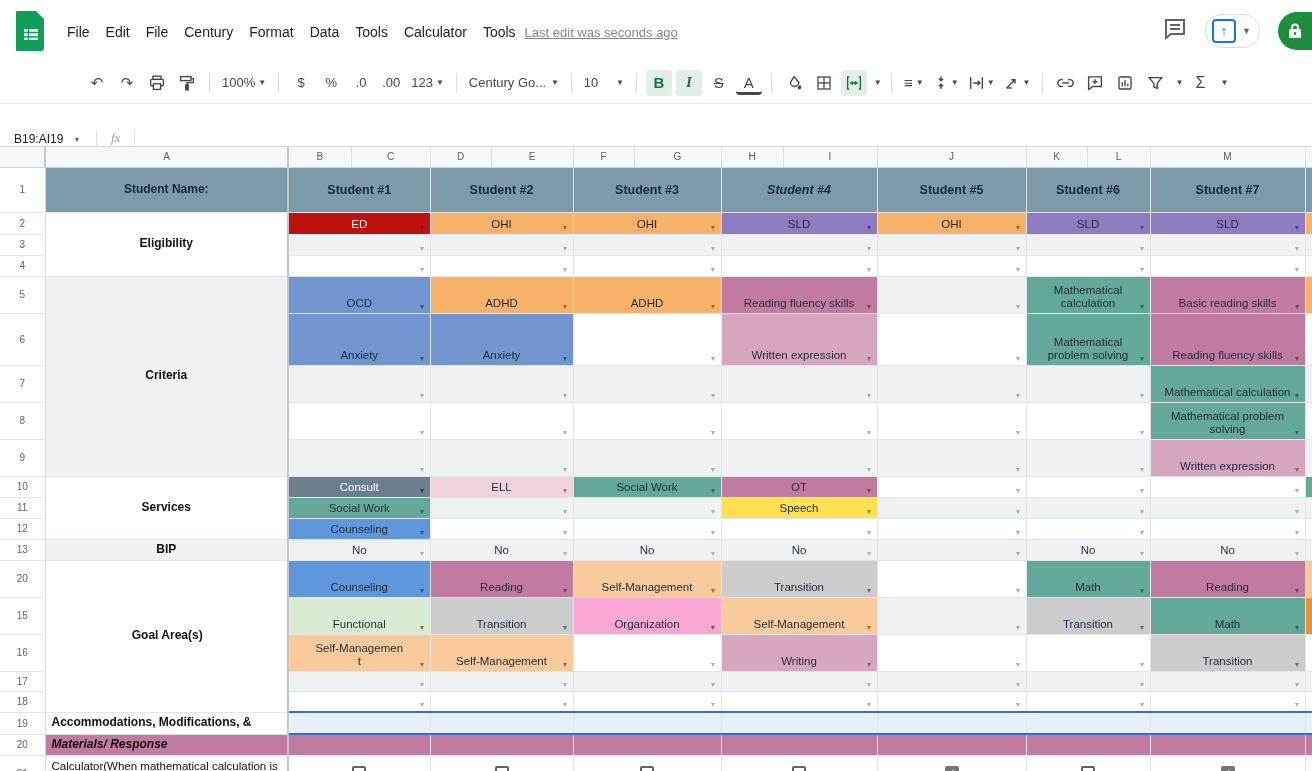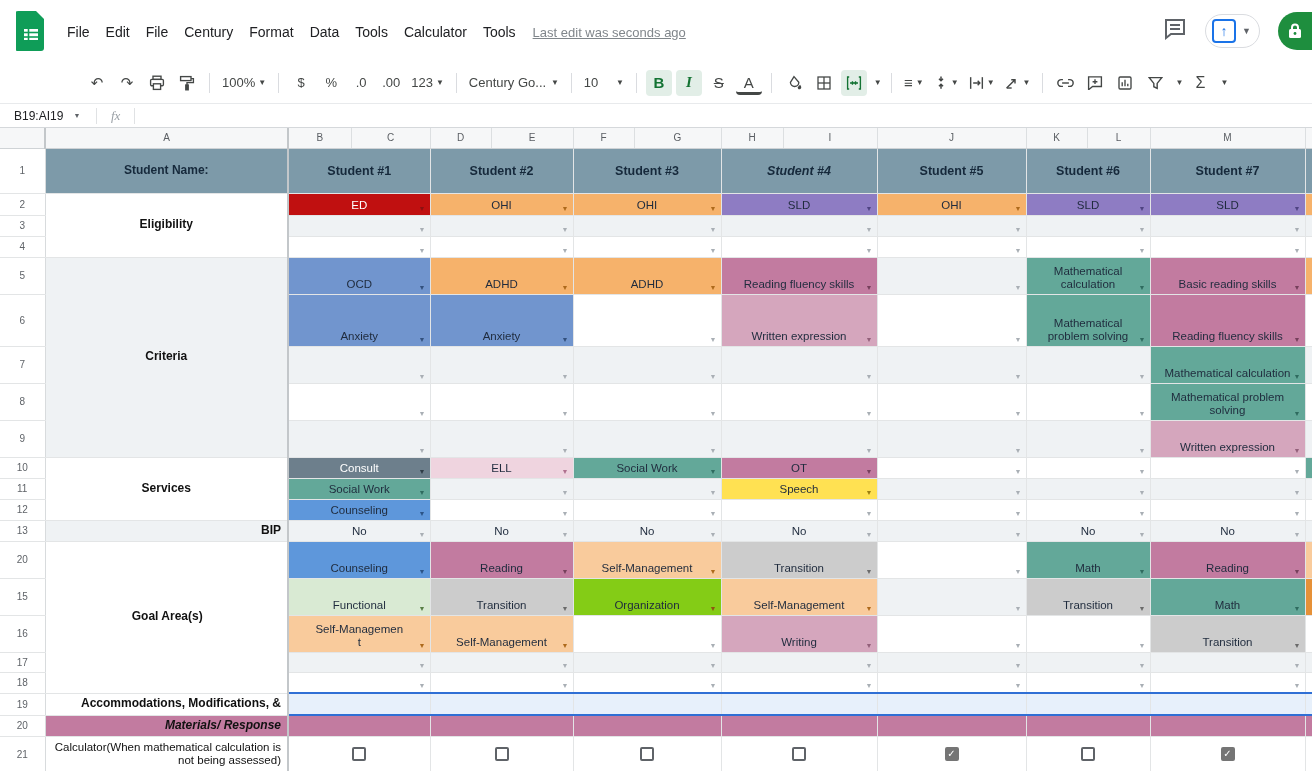--- a/index.html
+++ b/index.html
@@ -6,46 +6,46 @@
   html,body { width:1312px; height:771px; overflow:hidden; background:#fff;
     font-family:"Liberation Sans", sans-serif; }
   .appbar { height:62px; display:flex; align-items:center; padding:0 12px 0 16px; background:#fff; }
   .logo { width:30px; height:40px; margin-right:14px; flex:0 0 auto; }
   .title-wrap { display:flex; flex-direction:column; justify-content:center; }
   .title-row { display:flex; align-items:center; gap:14px; }
   .doc-title { font-size:18px; color:#202124; }
   .tiny-icon { color:#5f6368; font-size:16px; line-height:1; display:flex; align-items:center; }
   .menu-row { display:flex; align-items:center; gap:2px; margin-top:2px; }
   .menu-item { font-size:14px; color:#202124; padding:1px 7px; border-radius:4px; cursor:default; }
-  .last-edit { font-size:13px; color:#80868b; text-decoration:underline; margin-left:8px; white-space:nowrap; }
+  .last-edit { font-size:13px; color:#80868b; text-decoration:underline; margin-left:0; white-space:nowrap; }
   .appbar-right { margin-left:auto; display:flex; align-items:center; gap:18px; }
   .present-pill { display:flex; align-items:center; gap:6px; border:1px solid #dadce0; border-radius:18px; padding:4px 8px 4px 6px; background:#fff; }
   .present-box { width:24px; height:24px; border:2px solid #1a73e8; border-radius:4px; display:flex; align-items:center; justify-content:center; color:#1a73e8; font-weight:bold; font-size:14px; }
   .caret { color:#5f6368; font-size:9px; }
   .share-btn { width:34px; height:38px; background:#1e8e3e; border-radius:19px 0 0 19px; display:flex; align-items:center; justify-content:center; margin-right:-12px; }
   .toolbar { height:42px; display:flex; align-items:center; padding-left:84px; gap:4px; border-bottom:1px solid #e8eaec; }
   .tbtn { min-width:26px; height:26px; display:flex; align-items:center; justify-content:center; border-radius:4px; color:#444746; font-size:15px; padding:0 3px; }
   .tbtn svg { display:block; }
   .tb-label { font-size:13px; color:#444746; }
   .tb-sep { width:1px; height:20px; background:#dadce0; margin:0 5px; }
   .active-green { background:#e2eee7; color:#137333; font-weight:bold; }
   .drop { font-size:8px; color:#444746; margin-left:3px; }
-  .formula-bar { height:24px; display:flex; align-items:center; border-bottom:1px solid #d5d8db; }
+  .formula-bar { height:24px; display:flex; align-items:flex-end; border-bottom:1px solid #d5d8db;margin-top:19px; }
   .name-box { width:96px; padding-left:14px; font-size:12px; color:#202124; display:flex; align-items:center; gap:10px; }
   .fx { font-style:italic; font-family:"Liberation Serif", serif; color:#9aa0a6; font-size:13px; padding:0 14px; }
   .fb-sep { width:1px; height:16px; background:#e0e2e4; }
   table { border-collapse:collapse; table-layout:fixed; width:1312px; }
   td, th { overflow:hidden; }
   .ch { background:#f6f7f8; font-size:10px; font-weight:normal; color:#5a5e63; text-align:center; vertical-align:middle; border-right:1px solid #dcdfe1; border-bottom:1px solid #cfd3d6; }
   .rh { background:#fff; font-size:10px; color:#5f6368; text-align:center; vertical-align:middle; border-right:1px solid #d8dbdd; border-bottom:1px solid #e3e5e6; }
   .freeze { border-right:2px solid #c3c7ca !important; }
   .cell { position:relative; text-align:center; vertical-align:bottom; font-size:11.5px; color:#1f2b3d; padding:1px 13px 3px; line-height:1.12; white-space:pre-line; border-right:1px solid #e3e5e6; border-bottom:1px solid #e3e5e6; }
   .hd { vertical-align:middle; font-weight:bold; font-size:12.5px; color:#16293b; padding-bottom:1px; }
   .al { vertical-align:middle; text-align:center; font-weight:bold; font-size:12px; color:#111; padding:1px 6px; line-height:1.15; border-right:1px solid #e3e5e6; border-bottom:1px solid #e3e5e6; }
-  .ar-r { text-align:right; }
+  .ar-r { text-align:left; }
   .it { font-style:italic; }
   .nb { font-weight:normal; font-size:11.5px; }
   .arrw { position:absolute; right:4px; bottom:3px; font-size:7px; line-height:1; }
   .sliver { border-bottom:1px solid #e3e5e6; }
   .sel { border-top:2px solid #2f6fd5 !important; border-bottom:2px solid #2f6fd5 !important; }
   .sel-first { border-left:2px solid #2f6fd5 !important; }
   .cb { width:14px; height:14px; border:2px solid #5f6368; border-radius:2px; margin:0 auto; background:#fff; display:flex; align-items:center; justify-content:center; font-size:10px; color:#fff; line-height:1; }
   .ck { background:#757575; border-color:#757575; }
   .cbtd { vertical-align:middle; text-align:center; border-right:1px solid #e3e5e6; border-bottom:1px solid #e3e5e6; }
 </style>
@@ -396,21 +396,21 @@
         <td class="cell" colspan="2" style="background:#ffffff;"><span class="arrw" style="color:#a9afb5">▼</span></td>
         <td class="cell" colspan="2" style="background:#ffffff;"><span class="arrw" style="color:#a9afb5">▼</span></td>
         <td class="cell" colspan="2" style="background:#ffffff;"><span class="arrw" style="color:#a9afb5">▼</span></td>
         <td class="cell" colspan="1" style="background:#ffffff;"><span class="arrw" style="color:#a9afb5">▼</span></td>
         <td class="cell" colspan="2" style="background:#ffffff;"><span class="arrw" style="color:#a9afb5">▼</span></td>
         <td class="cell" colspan="1" style="background:#ffffff;"><span class="arrw" style="color:#a9afb5">▼</span></td>
         <td class="sliver" style="background:#ffffff"></td>
       </tr>
       <tr style="height:21px">
         <td class="rh">13</td>
-        <td class="al freeze" rowspan="1" style="background:#eff2f4;text-align:right;">BIP</td>
+        <td class="al freeze" rowspan="1" style="background:#eff2f4;">BIP</td>
         <td class="cell" colspan="2" style="background:#eff2f4;">No<span class="arrw" style="color:#a9afb5">▼</span></td>
         <td class="cell" colspan="2" style="background:#eff2f4;">No<span class="arrw" style="color:#a9afb5">▼</span></td>
         <td class="cell" colspan="2" style="background:#eff2f4;">No<span class="arrw" style="color:#a9afb5">▼</span></td>
         <td class="cell" colspan="2" style="background:#eff2f4;">No<span class="arrw" style="color:#a9afb5">▼</span></td>
         <td class="cell" colspan="1" style="background:#eff2f4;"><span class="arrw" style="color:#a9afb5">▼</span></td>
         <td class="cell" colspan="2" style="background:#eff2f4;">No<span class="arrw" style="color:#a9afb5">▼</span></td>
         <td class="cell" colspan="1" style="background:#eff2f4;">No<span class="arrw" style="color:#a9afb5">▼</span></td>
         <td class="sliver" style="background:#eff2f4"></td>
       </tr>
       <tr style="height:37px">
@@ -422,21 +422,21 @@
         <td class="cell" colspan="2" style="background:#cccccc;">Transition<span class="arrw" style="color:#6b6b6b">▼</span></td>
         <td class="cell" colspan="1" style="background:#ffffff;"><span class="arrw" style="color:#a9afb5">▼</span></td>
         <td class="cell" colspan="2" style="background:#63a899;">Math<span class="arrw" style="color:#2f6b5f">▼</span></td>
         <td class="cell" colspan="1" style="background:#c27ba0;">Reading<span class="arrw" style="color:#76405c">▼</span></td>
         <td class="sliver" style="background:#f9cb9c"></td>
       </tr>
       <tr style="height:37px">
         <td class="rh">15</td>
         <td class="cell" colspan="2" style="background:#d9ead3;">Functional<span class="arrw" style="color:#587f46">▼</span></td>
         <td class="cell" colspan="2" style="background:#cccccc;">Transition<span class="arrw" style="color:#6b6b6b">▼</span></td>
-        <td class="cell" colspan="2" style="background:#84cc16;">Organization<span class="arrw" style="color:#8f5512">▼</span></td>
+        <td class="cell" colspan="2" style="background:#f9a8d4;">Organization<span class="arrw" style="color:#8f5512">▼</span></td>
         <td class="cell" colspan="2" style="background:#f9cb9c;">Self-Management<span class="arrw" style="color:#ae6a1c">▼</span></td>
         <td class="cell" colspan="1" style="background:#eff2f4;"><span class="arrw" style="color:#a9afb5">▼</span></td>
         <td class="cell" colspan="2" style="background:#cccccc;">Transition<span class="arrw" style="color:#6b6b6b">▼</span></td>
         <td class="cell" colspan="1" style="background:#63a899;">Math<span class="arrw" style="color:#2f6b5f">▼</span></td>
         <td class="sliver" style="background:#e69138"></td>
       </tr>
       <tr style="height:37px">
         <td class="rh">16</td>
         <td class="cell" colspan="2" style="background:#f9cb9c;">Self-Managemen
 t<span class="arrw" style="color:#ae6a1c">▼</span></td>

